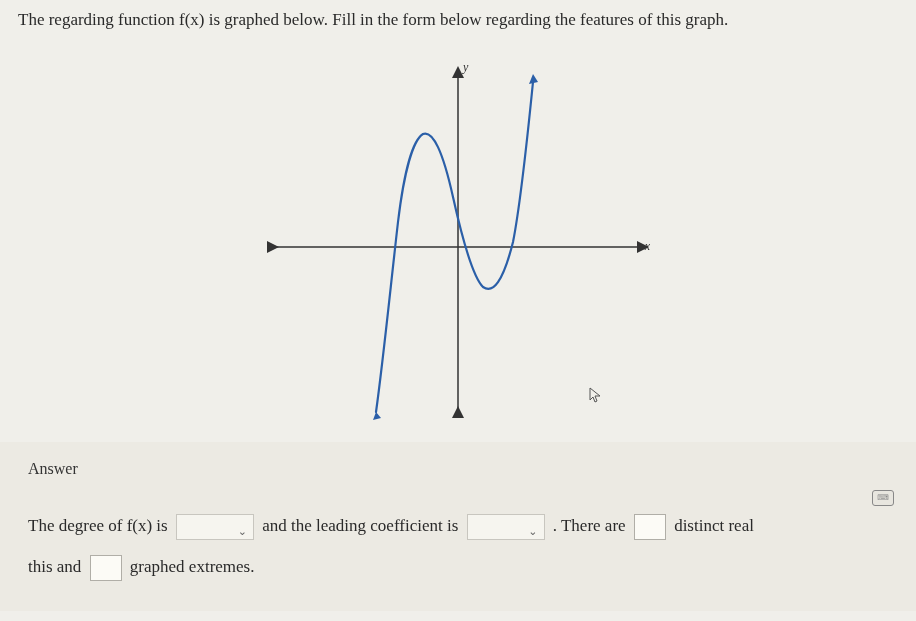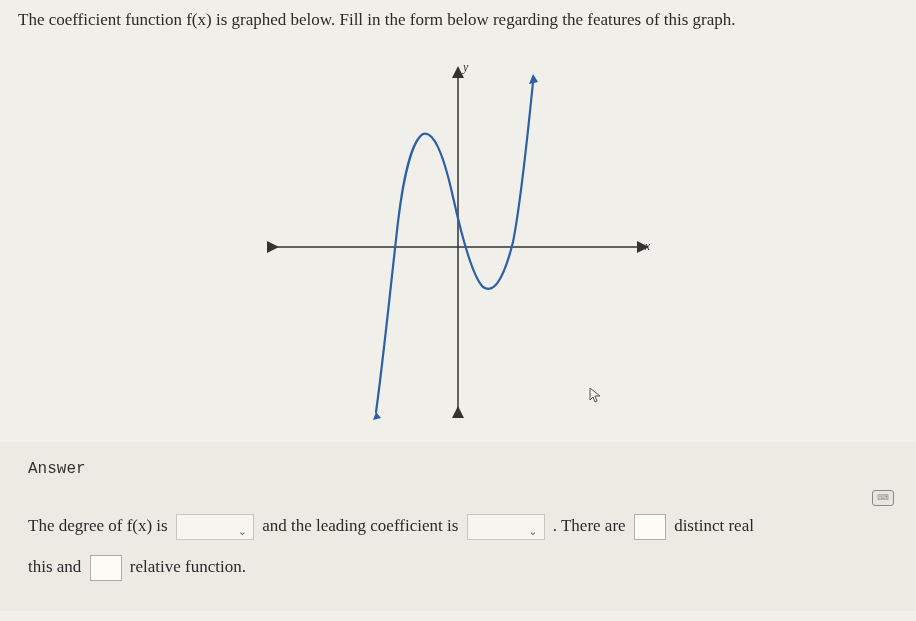--- a/index.html
+++ b/index.html
@@ -51,21 +51,20 @@
     }
     .answer-section {
       background: #eceae3;
       padding: 18px 28px 24px 28px;
       min-height: 130px;
     }
     .answer-heading {
       font-size: 16px;
       color: #333;
       margin-bottom: 28px;
-      font-family: Liberation Mono, monospace;
     }
     .keyboard-icon {
       position: absolute;
       right: 22px;
       top: 490px;
       width: 22px;
       height: 16px;
       border: 1.5px solid #888;
       border-radius: 3px;
       background: #e8e6df;
@@ -105,21 +104,21 @@
       width: 32px;
       height: 26px;
       vertical-align: middle;
       margin: 0 4px;
     }
   </style>
 </head>
 <body>
 
 <div class="question-text">
-  <span>The coefficient function </span><span class="math-fn">f(x)</span><span> is graphed below. Fill in the form below regarding the features of this graph.</span>
+  <span>The regarding function </span><span class="math-fn">f(x)</span><span> is graphed below. Fill in the form below regarding the features of this graph.</span>
 </div>
 
 <div class="graph-container">
   <div class="graph">
     <span class="axis-label y-label">y</span>
     <span class="axis-label x-label">x</span>
     <svg width="400" height="380" viewBox="0 0 400 380">
       <defs>
         <marker id="arrow" markerWidth="8" markerHeight="8" refX="4" refY="4" orient="auto">
           <path d="M0,0 L8,4 L0,8 Z" fill="#333"></path>
@@ -159,15 +158,15 @@
     <span> and the leading coefficient is </span>
     <span class="dropdown"></span>
     <span> . There are </span>
     <span class="num-input"></span>
     <span> distinct real</span>
   </div>
 
   <div class="answer-line">
     <span>this and </span>
     <span class="num-input"></span>
-    <span> relative function.</span>
+    <span> graphed extremes.</span>
   </div>
 </div>
 
 </body></html>

